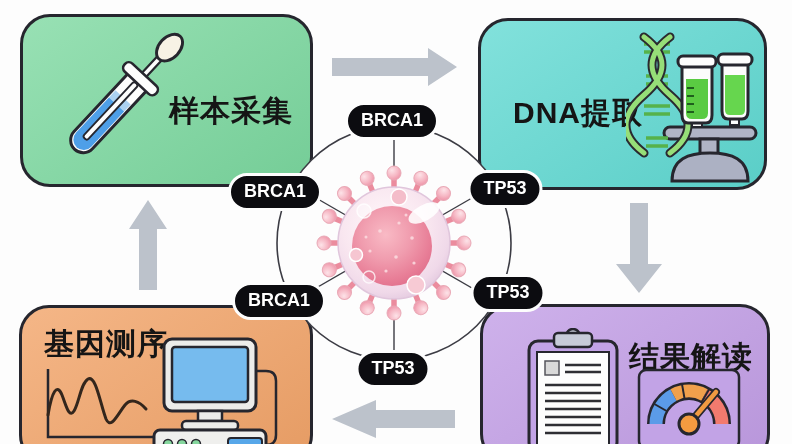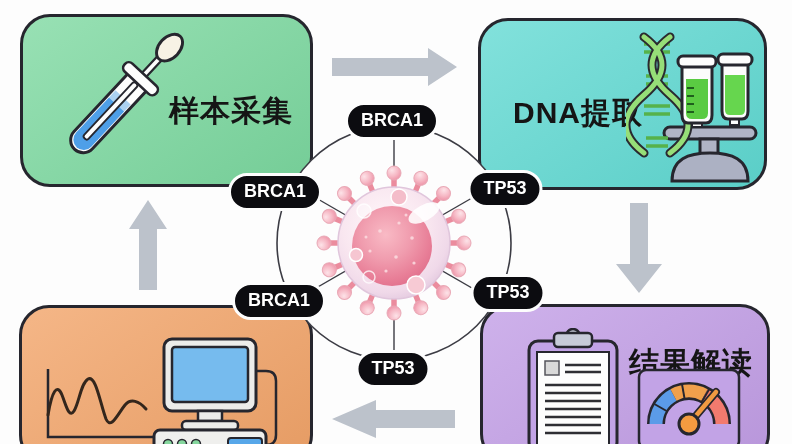--- a/index.html
+++ b/index.html
@@ -16,21 +16,21 @@
   .stage-dna{left:478px;top:18px;width:289px;height:172px;
     background:linear-gradient(145deg,rgba(255,255,255,.22),rgba(0,0,0,.05)),var(--stage-dna);}
   .stage-sequencing{left:19px;top:305px;width:294px;height:160px;
     background:linear-gradient(145deg,rgba(255,255,255,.20),rgba(0,0,0,.05)),var(--stage-sequencing);}
   .stage-results{left:480px;top:304px;width:290px;height:160px;
     background:linear-gradient(145deg,rgba(255,255,255,.20),rgba(0,0,0,.05)),var(--stage-results);}
   .stage-label{position:absolute;font-size:30px;font-weight:800;color:#151515;letter-spacing:1px;white-space:nowrap;}
   .lbl-sample{left:146px;top:74px;}
   .lbl-dna{left:32px;top:72px;}
   .lbl-sequencing{left:22px;top:16px;}
-  .lbl-results{left:146px;top:36px;}
+  .lbl-results{left:146px;top:30px;}
   .icon-wrap{position:absolute;line-height:0;}
   .flow-layer{position:absolute;left:0;top:0;z-index:2;pointer-events:none;}
   .virus-wrap{position:absolute;left:309px;top:158px;z-index:3;line-height:0;}
   .gene-pill{position:absolute;z-index:4;transform:translate(-50%,-50%);
     background:var(--pill-bg);color:var(--pill-text);font-weight:700;font-size:18px;line-height:1;
     padding:6px 13px 8px;border-radius:999px;border:3px solid #FDFDFD;white-space:nowrap;}
 </style>
 </head>
 <body>
 
@@ -95,20 +95,21 @@
 
         <rect x="104" y="88" width="9" height="6" fill="#FCFCFC" stroke="#26262E" stroke-width="2"></rect>
         <path d="M96,32 L96,80 Q96,88 102,88 L116,88 Q122,88 122,80 L122,32 Z" fill="#FCFCFC" stroke="#26262E" stroke-width="3"></path>
         <path d="M99,44 L99,79 Q99,84 104,84 L114,84 Q119,84 119,79 L119,44 Z" fill="#66D64E"></path>
         <rect x="92" y="23" width="34" height="11" rx="5" fill="#FCFCFC" stroke="#26262E" stroke-width="3"></rect>
       </svg>
     </span>
   </div>
 
   <div class="stage stage-sequencing">
+    <div class="stage-label lbl-sequencing">基因测序</div>
     <span class="icon-wrap" style="left:14px;top:23px;">
       <svg width="250" height="118" viewBox="0 0 250 118">
 
         <polyline points="12,38 12,106 118,106" fill="none" stroke="#26262E" stroke-width="2.5"></polyline>
         <path d="M12,84 C16,60 21,52 26,64 C30,74 33,88 38,80 C43,72 45,52 52,48 C60,44 64,72 70,88 C75,99 81,84 89,74 C95,67 103,70 110,78" fill="none" stroke="#33261C" stroke-width="3" stroke-linecap="round"></path>
 
         <path d="M218,40 H230 Q240,40 240,50 V104 Q240,114 230,114 H226" fill="none" stroke="#26262E" stroke-width="2.5"></path>
 
         <rect x="128" y="8" width="92" height="72" rx="8" fill="#ECECEA" stroke="#26262E" stroke-width="3"></rect>
         <rect x="136" y="16" width="76" height="55" rx="3" fill="#76BBEE" stroke="#26262E" stroke-width="2.5"></rect>

